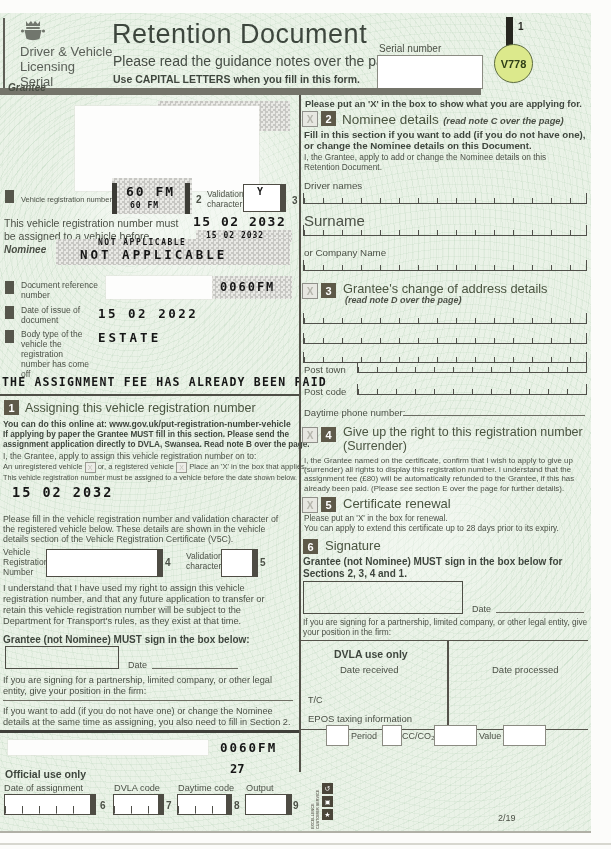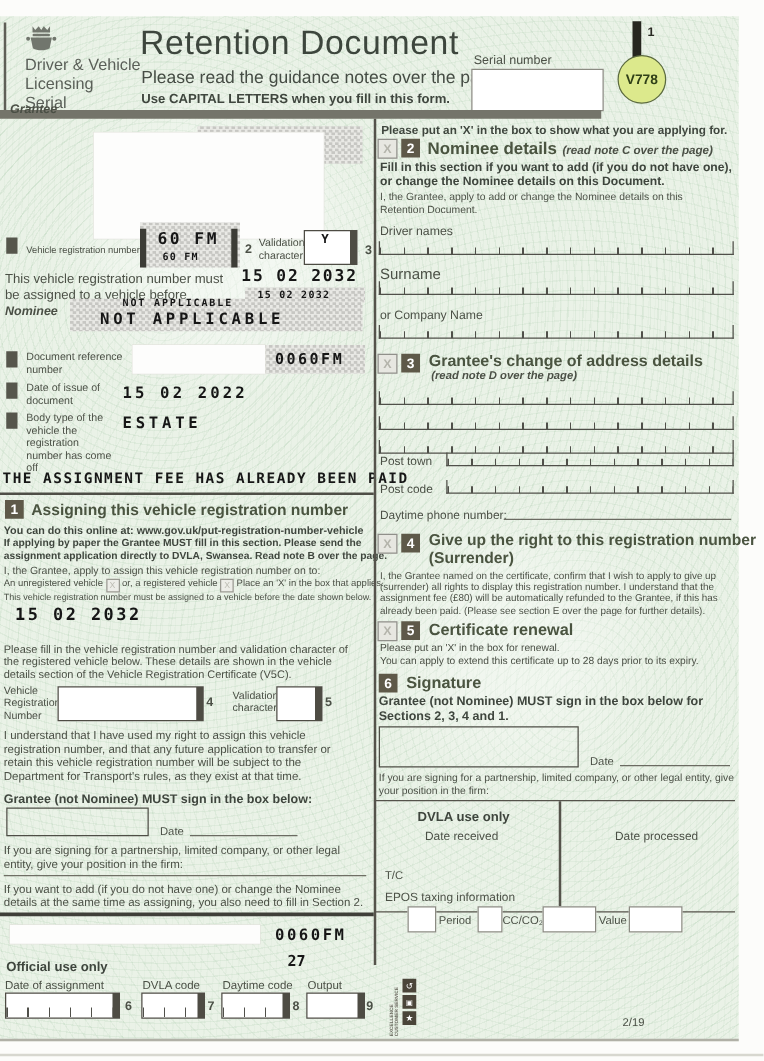--- a/index.html
+++ b/index.html
@@ -8,21 +8,21 @@
     background-image:
       radial-gradient(circle at 30% 22%, rgba(255,255,255,.45) 0 50px, transparent 130px),
       radial-gradient(circle at 70% 62%, rgba(255,255,255,.35) 0 40px, transparent 120px),
       repeating-radial-gradient(circle at 22% 28%, rgba(122,174,128,.11) 0 1px, transparent 1px 6px),
       repeating-radial-gradient(circle at 78% 66%, rgba(122,174,128,.09) 0 1px, transparent 1px 8px),
       repeating-linear-gradient(93deg, rgba(122,174,128,.05) 0 1px, transparent 1px 5px);
     border-bottom:2px solid #b0b0a6}
   .abs{position:absolute}
   .b{font-weight:bold}
   .i{font-style:italic}
-  .st{font-weight:bold;color:#4a5440}
+  .st{font-weight:normal;color:#4a5440}
   .stamp{font-family:"DejaVu Sans Mono","Liberation Mono",monospace;font-weight:bold;color:#161616;white-space:nowrap}
   .px{background:repeating-conic-gradient(#c7c7c3 0% 25%,#e9e9e5 0% 50%) 0 0/5px 5px}
   .wred{background:#fdfdfc;box-shadow:0 0 0 .5px #e2e2dc}
   .nsq{background:#5e5949;color:#fff;font-weight:bold;display:flex;align-items:center;justify-content:center;font-size:11px;width:15px;height:15px}
   .xb{width:14px;height:14px;border:1.2px solid #90908a;background:#e7e7e1;color:#b4b4ab;font-weight:bold;font-size:10px;display:flex;align-items:center;justify-content:center}
   .xbs{width:9px;height:9px;border:1px solid #9a9a92;background:#ededе8;color:#bdbdb4;font-size:7px;display:inline-flex;align-items:center;justify-content:center;vertical-align:-1px;background:#ededE8}
   .comb{height:10px;border-left:1.2px solid #50504a;border-right:1.2px solid #50504a;border-bottom:1.3px solid #50504a;background:repeating-linear-gradient(to right,#50504a 0 1.1px,transparent 1.1px 19px) left bottom/100% 55% no-repeat}
   .fbox{background:#fff;border:1.2px solid #4e4c44;border-right:6px solid #4e4c44}
   .wbox{background:#fff;border:1px solid #8b8b82}
   .bullet{width:9px;height:13px;background:#56564c}
@@ -182,21 +182,21 @@
       <div class="abs xb" style="left:2px;top:16px">X</div>
       <div class="abs nsq" style="left:21px;top:16px">2</div>
       <div class="abs nowrap" style="left:42px;top:15px">
         <span class="st" style="font-size:13.5px">Nominee details</span>
         <span class="b i" style="font-size:9.3px">(read note C over the page)</span>
       </div>
       <div class="abs b" style="left:4px;top:34px;width:286px;font-size:9.7px;line-height:11px;color:#3e453d">Fill in this section if you want to add (if you do not have one), or change the Nominee details on this Document.</div>
       <div class="abs" style="left:4px;top:58px;width:250px;font-size:8.3px;line-height:9.6px">I, the Grantee, apply to add or change the Nominee details on this Retention Document.</div>
       <div class="abs" style="left:4px;top:85px;font-size:9.8px">Driver names</div>
       <div class="abs comb" style="left:3px;top:98px;width:282px"></div>
-      <div class="abs" style="left:4px;top:117px;font-size:12px">Surname</div>
+      <div class="abs" style="left:4px;top:117px;font-size:15px">Surname</div>
       <div class="abs comb" style="left:3px;top:130px;width:282px"></div>
       <div class="abs" style="left:4px;top:152px;font-size:9.8px">or Company Name</div>
       <div class="abs comb" style="left:3px;top:165px;width:282px"></div>
 
       <div class="abs xb" style="left:2px;top:188px">X</div>
       <div class="abs nsq" style="left:21px;top:188px">3</div>
       <div class="abs st nowrap" style="left:43px;top:186px;font-size:12.8px">Grantee's change of address details</div>
       <div class="abs b i" style="left:45px;top:200px;font-size:9px">(read note D over the page)</div>
       <div class="abs comb" style="left:3px;top:218px;width:282px"></div>
       <div class="abs comb" style="left:3px;top:238px;width:282px"></div>

